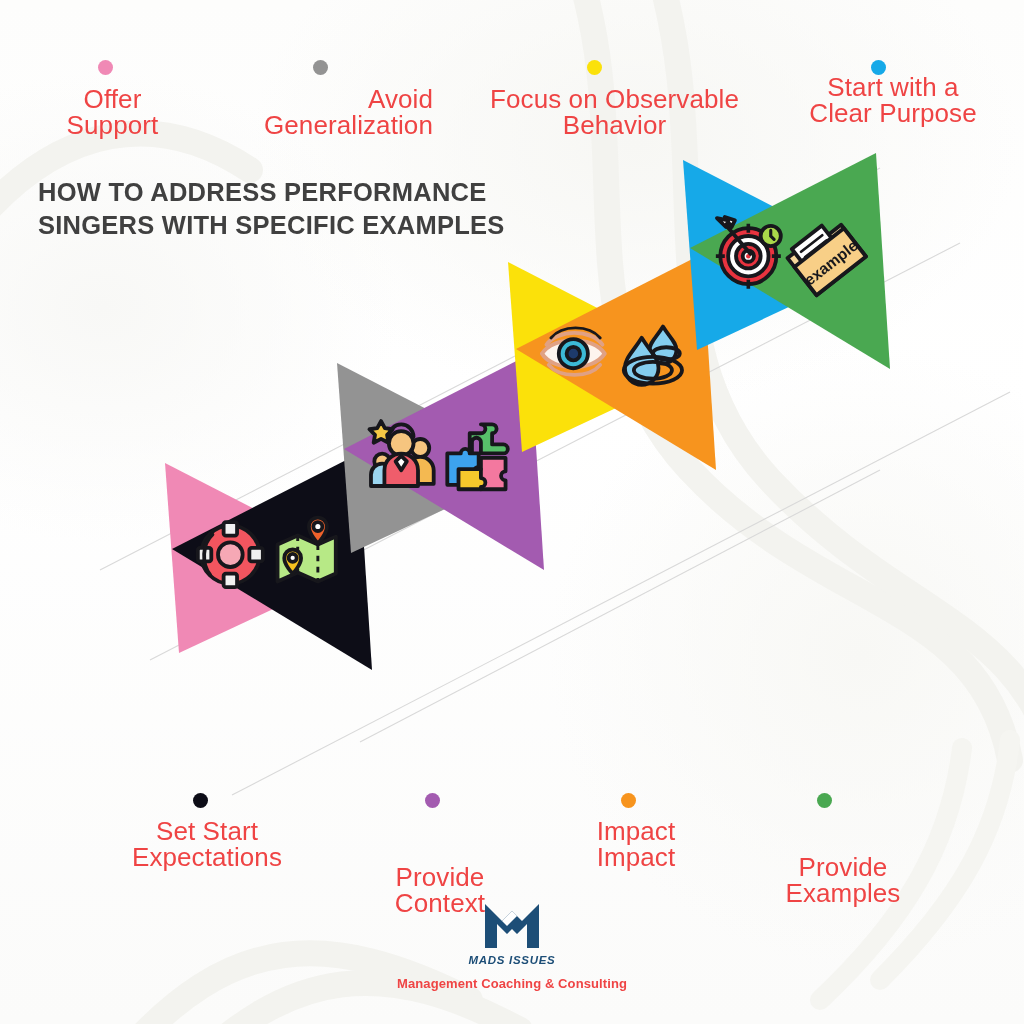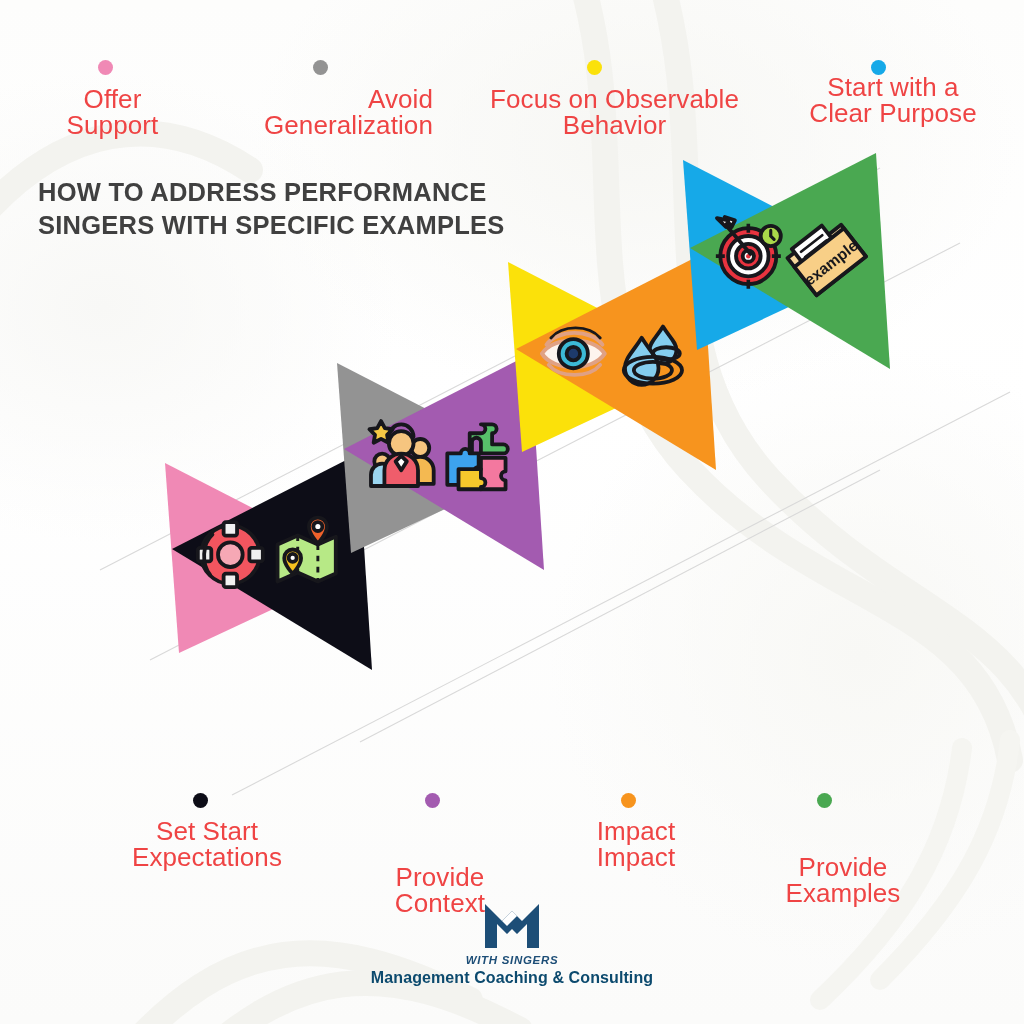--- a/index.html
+++ b/index.html
@@ -54,23 +54,23 @@
   
   .logo{position:absolute;left:0;top:898px;width:1024px;text-align:center;}
   .logo-mark{display:block;margin:0 auto;}
   .logo-name{
     margin-top:4px;
     font-size:11.5px;font-weight:bold;font-style:italic;
     letter-spacing:.7px;color:#1d4e77;
     font-family:"Liberation Sans", sans-serif;
   }
   .logo-tag{
-    margin-top:3px;
-    font-size:16px;font-weight:bold;
-    letter-spacing:.1px;color:#0c4a6e;
+    margin-top:10px;
+    font-size:13px;font-weight:bold;
+    letter-spacing:.1px;color:#ef4444;
     font-family:"Liberation Sans", sans-serif;
   }
   .tri-svg{position:absolute;left:0;top:0;}
 </style>
 </head>
 <body>
 
 <div id="stage">
 
   <div class="bg-wash"></div>
@@ -221,17 +221,17 @@
       <div class="label" style="left: 556px; top: 818px; width: 160px;">Impact Impact</div>
       <div class="dot" style="left: 817px; top: 793px; background: rgb(74, 168, 81);"></div>
       <div class="label" style="left: 748px; top: 818px; width: 190px; margin-top: 36px;">Provide Examples</div>
     </div>
 
   <div class="logo">
     <svg class="logo-mark" width="62" height="52" viewBox="0 0 62 52">
       <path d="M4 50 V6 L21 23 L31 13 L41 23 L58 6 V50 H46 V26 L36 36 L31 31 L26 36 L16 26 V50 Z" fill="#1d4e77"></path>
       <path d="M21 23 L31 13 L36 18 L26 28 Z" fill="#ffffff"></path>
     </svg>
-    <div class="logo-name">WITH SINGERS</div>
+    <div class="logo-name">MADS ISSUES</div>
     <div class="logo-tag">Management Coaching &amp; Consulting</div>
   </div>
 
 </div>
 
 </body></html>

